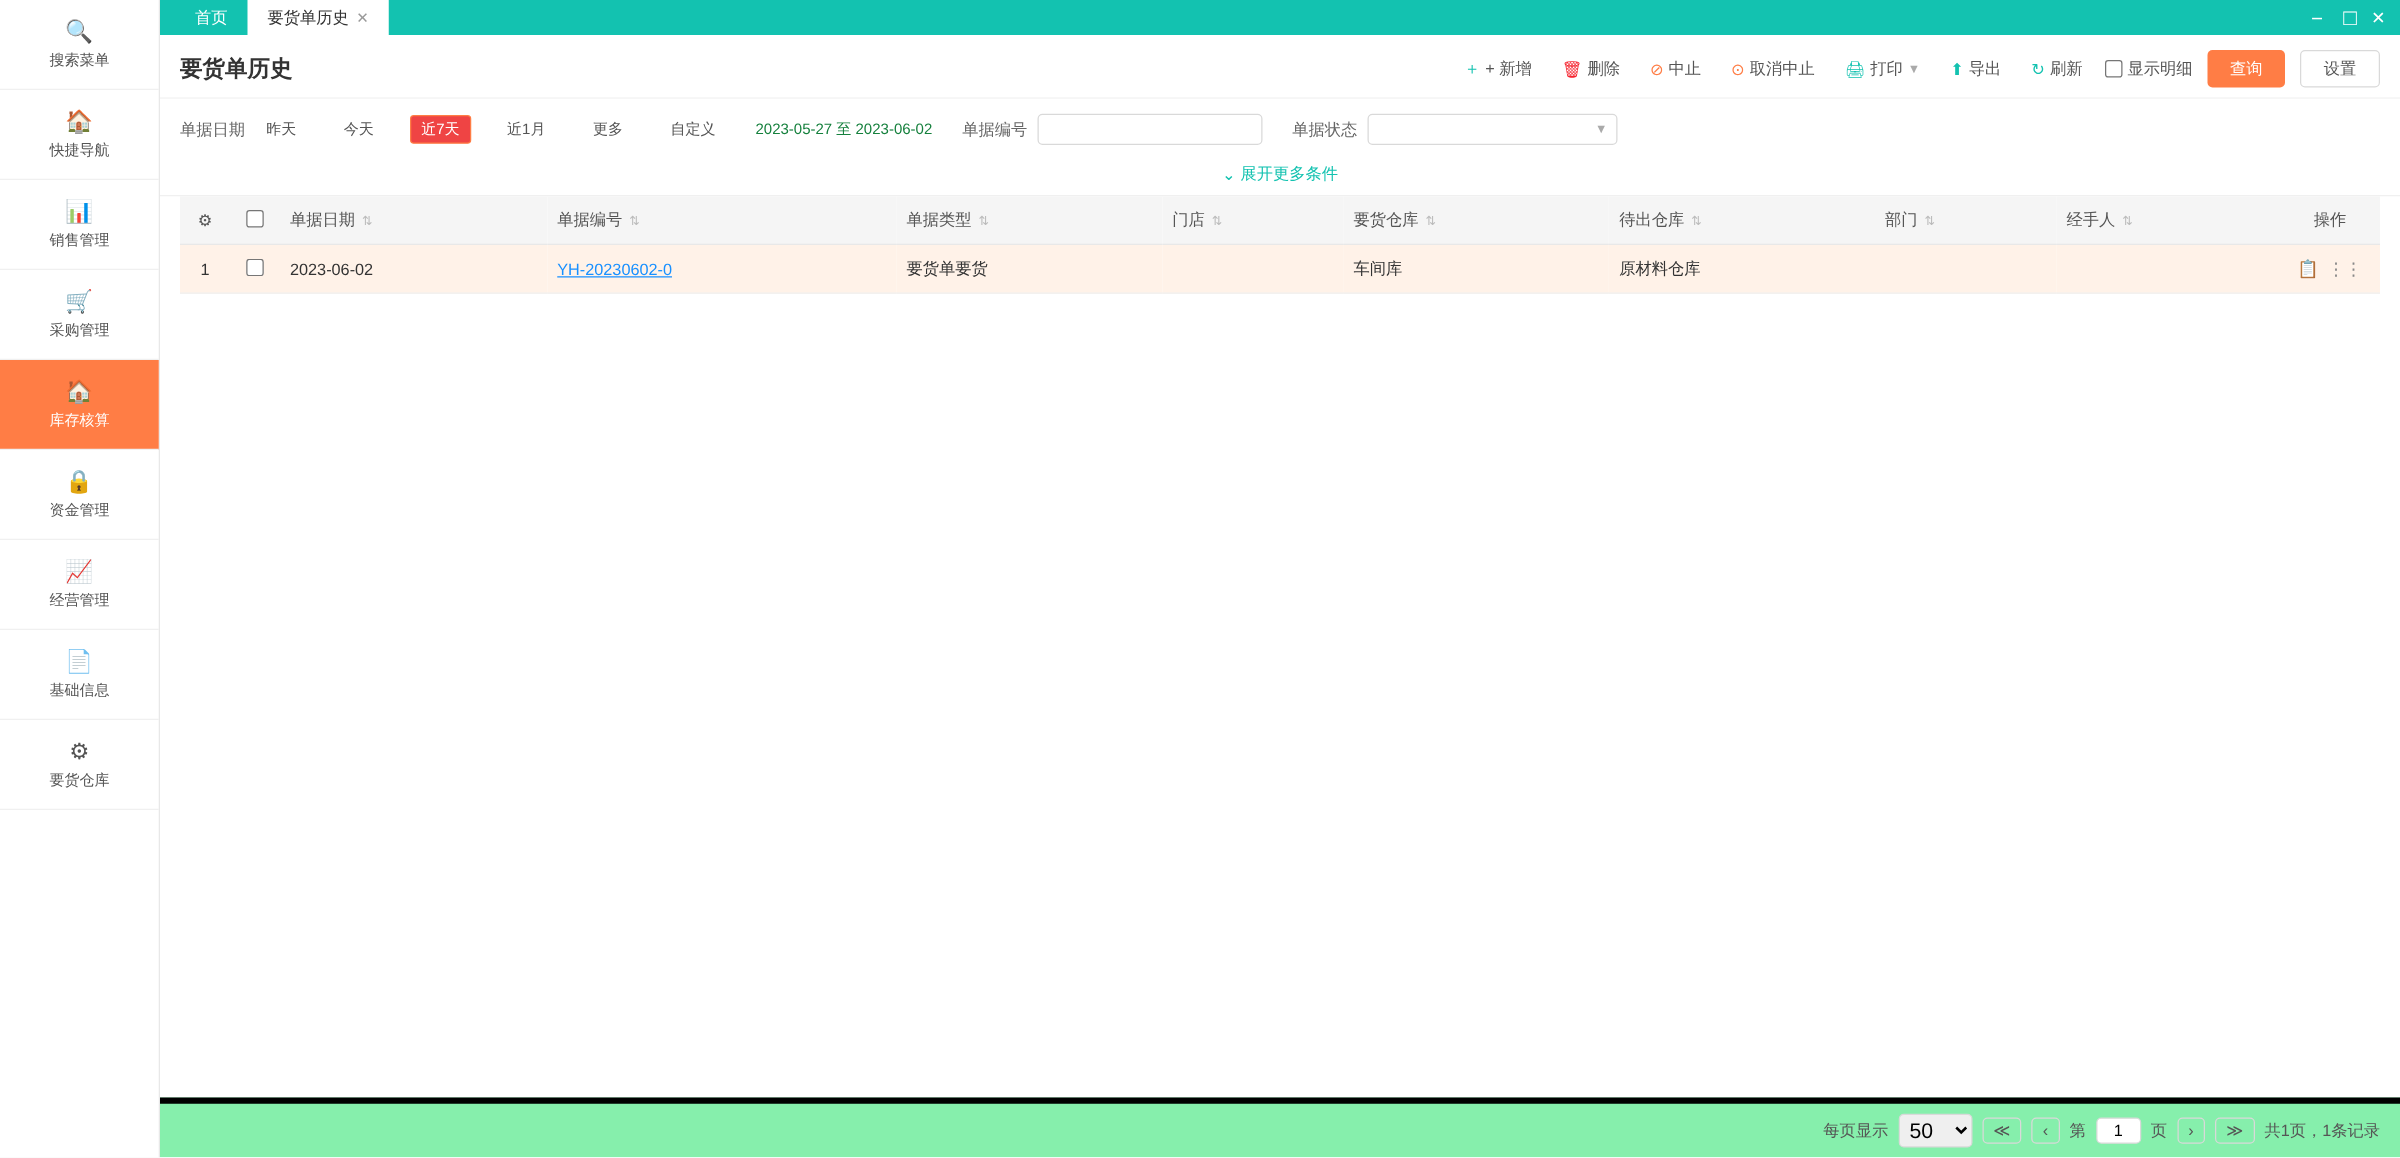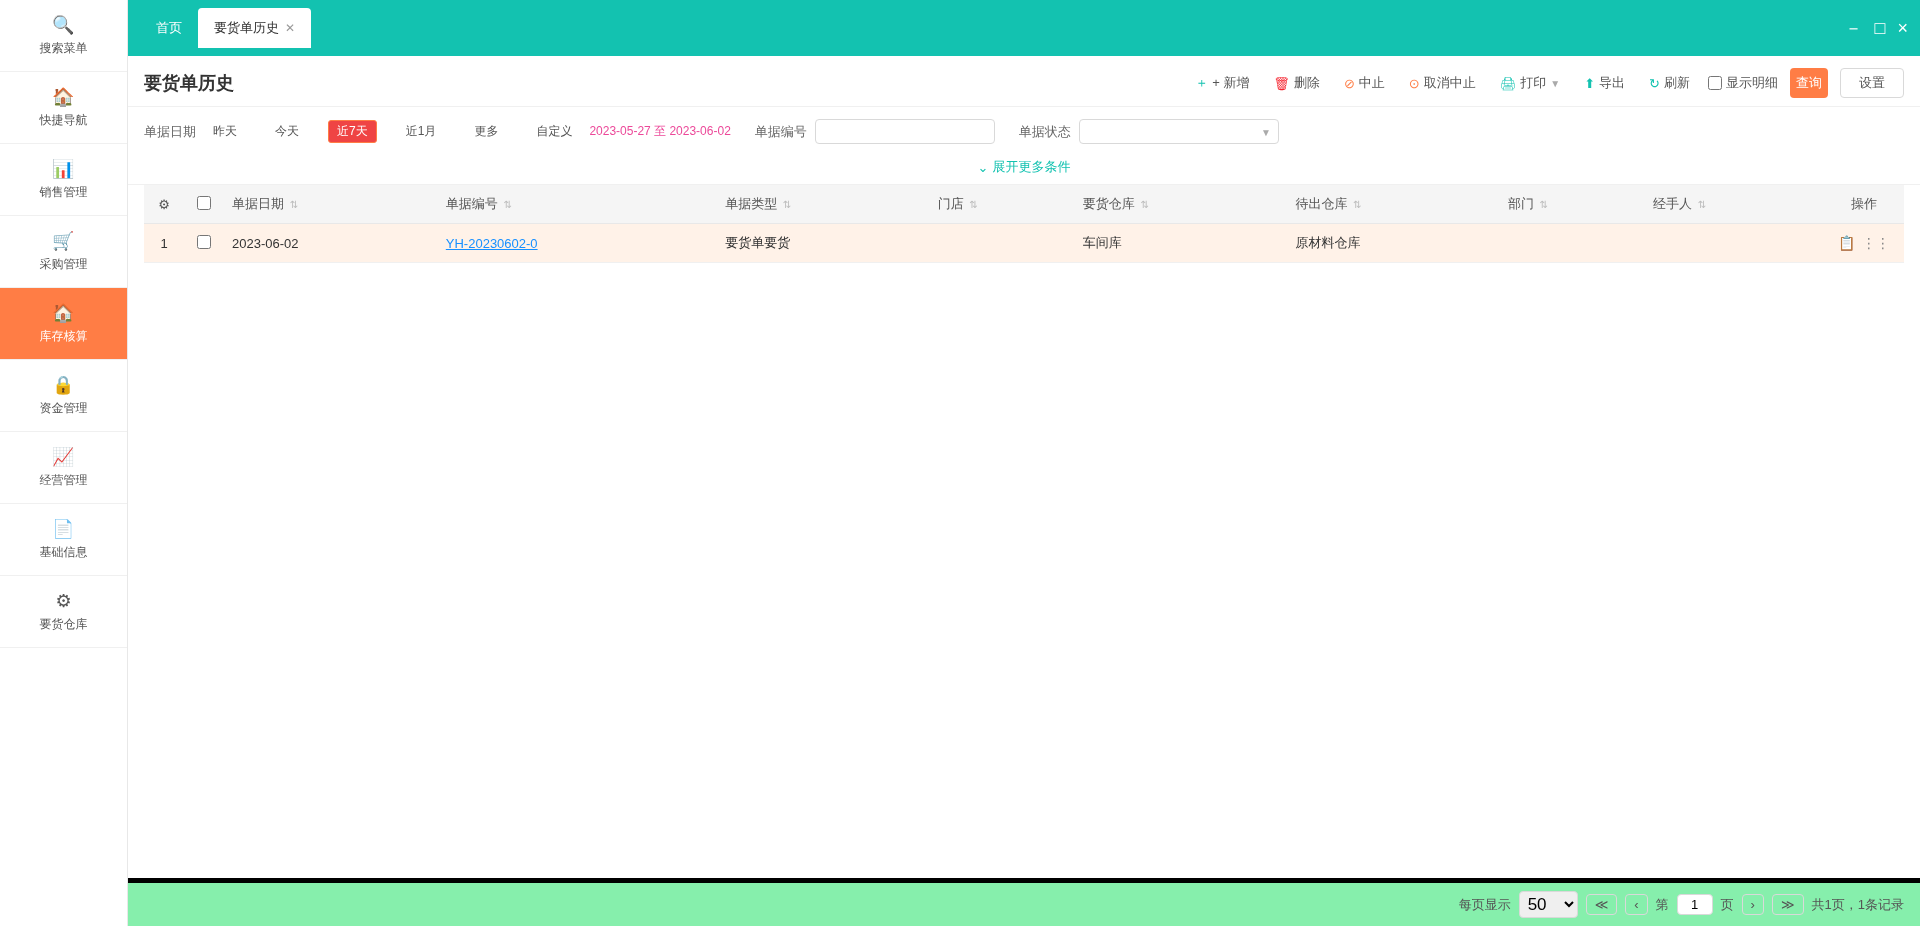--- a/index.html
+++ b/index.html
@@ -34,21 +34,21 @@
     
     .main {
       flex: 1;
       display: flex;
       flex-direction: column;
       overflow: hidden;
     }
 
     
     .topbar {
-      height: 56px;
+      height: 28px;
       background: #13c2b0;
       display: flex;
       align-items: center;
       padding: 0 12px;
       gap: 0;
       flex-shrink: 0;
     }
     .topbar-tab {
       height: 40px;
       display: flex;
@@ -123,21 +123,21 @@
       border: none;
       padding: 4px 6px;
     }
     .toolbar-btn .icon { color: #13c2b0; }
     .toolbar-btn.red .icon { color: #f5222d; }
     .btn-query {
       background: #ff7d45;
       color: #fff;
       border: none;
       border-radius: 4px;
-      padding: 6px 6px;
+      padding: 6px 18px;
       cursor: pointer;
       font-size: 13px;
     }
     .btn-setting {
       background: #fff;
       color: #555;
       border: 1px solid #d9d9d9;
       border-radius: 4px;
       padding: 5px 18px;
       cursor: pointer;
@@ -187,22 +187,22 @@
       color: #555;
       background: none;
     }
     .date-btn.active {
       background: #ef4444;
       color: #fff;
       border-color: #ff7d45;
     }
     .date-range {
       font-size: 12px;
-      color: #ec4899;
-      margin-left: 0;
+      color: #15803d;
+      margin-left: 15px;
     }
     .filter-input {
       border: 1px solid #d9d9d9;
       border-radius: 4px;
       padding: 4px 8px;
       font-size: 13px;
       width: 180px;
       outline: none;
     }
     .filter-select {

